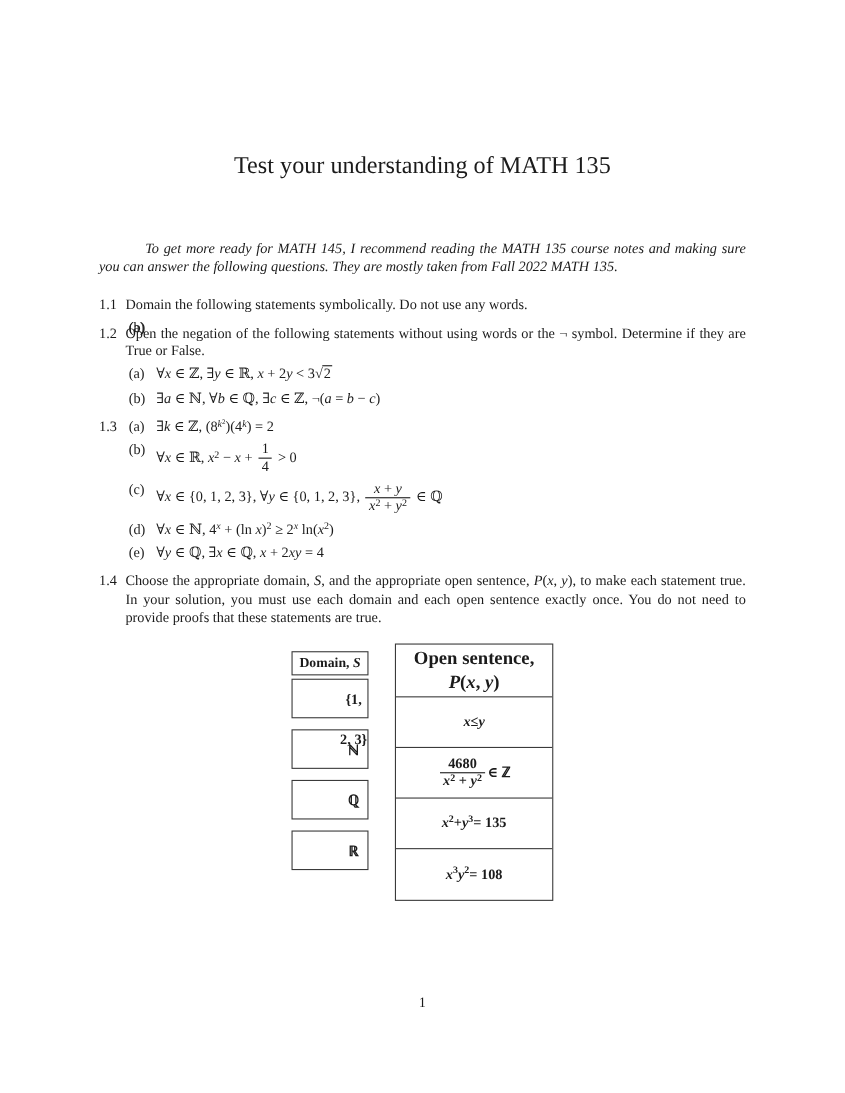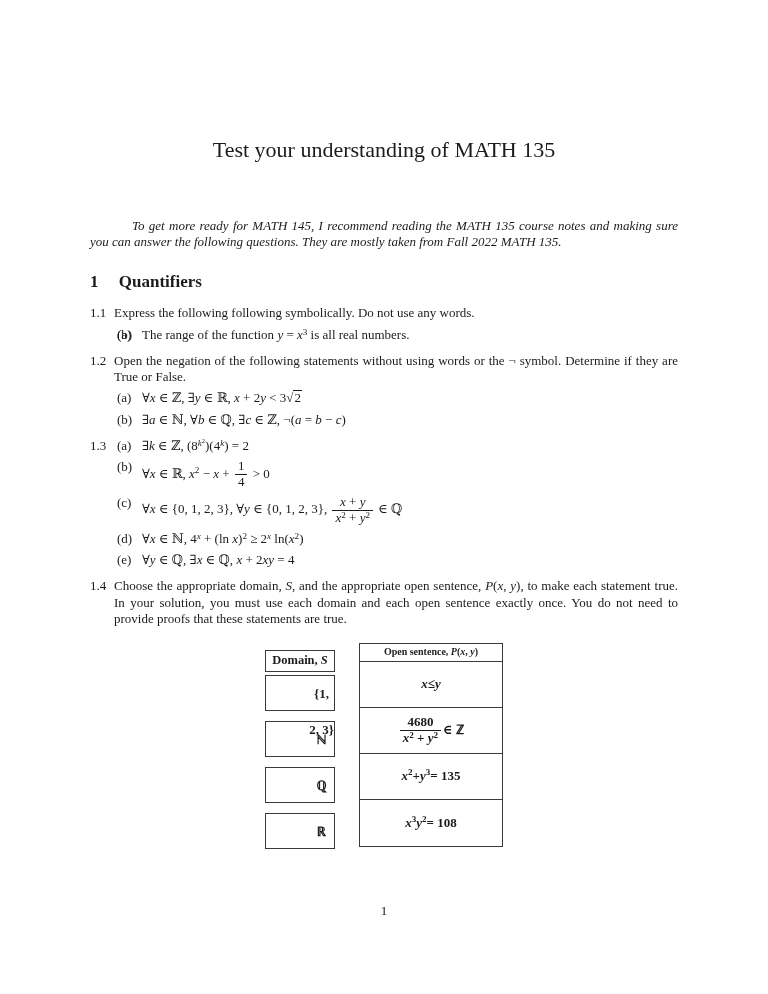--- a/index.html
+++ b/index.html
@@ -25,48 +25,43 @@
   .frac .num{display:block;border-bottom:1px solid #1b1b1b;padding:0 3px;}
   .frac .den{display:block;padding:0 3px;}
   .sqrt-arg{display:inline-block;border-top:1px solid #1b1b1b;line-height:1.15;padding:0 1px;}
   .tables{display:flex;justify-content:center;align-items:flex-start;gap:24px;margin-top:16px;font-weight:bold;}
   .domain-table{margin-top:7px;width:70px;}
   .dcell{border:1px solid #3a3a3a;text-align:center;box-sizing:border-box;}
   .dhead{padding:2px 4px;margin-bottom:3px;font-size:12.5px;}
   .drow{height:36px;line-height:36px;padding-left:43px;}
   .drow + .drow{margin-top:10px;}
   .sentence-table{width:144px;border:1px solid #3a3a3a;box-sizing:border-box;}
-  .shead{text-align:center;padding:2px 3px;border-bottom:1px solid #3a3a3a;font-size:10px;}
+  .shead{text-align:center;padding:2px 3px;border-bottom:1px solid #3a3a3a;font-size:17px;}
   .scell{min-height:46px;display:flex;align-items:center;justify-content:center;border-bottom:1px solid #3a3a3a;padding:2px 4px;box-sizing:border-box;}
   .scell:last-child{border-bottom:none;}
   .pageno{position:absolute;left:0;right:0;top:903px;text-align:center;}
 </style>
 </head>
 <body>
 
 <div class="page">
 
   <h1 class="title">Test your understanding of MATH 135</h1>
 
   <p class="intro">To get more ready for MATH 145, I recommend reading the MATH 135 course notes and making sure you can answer the following questions. They are mostly taken from Fall 2022 MATH 135.</p>
 
-  <h2 class="section">
-    <span class="secnum">1</span>
-    <span>Quantifiers</span>
-  </h2>
 
   <div class="item">
     <span class="inum">1.1</span>
-    <div class="itext">Express the following following symbolically. Do not use any words.</div>
+    <div class="itext">Domain the following statements symbolically. Do not use any words.</div>
     <div class="subitem">
       <span class="slabel">(a)</span>
     </div>
     <div class="subitem">
       <span class="slabel">(b)</span>
-      <span class="stext">The range of the function <span class="math"><i>y</i> = <i>x</i><sup>3</sup></span> is all real numbers.</span>
     </div>
   </div>
 
   <div class="item">
     <span class="inum">1.2</span>
     <div class="itext">Open the negation of the following statements without using words or the ¬ symbol. Determine if they are True or False.</div>
     <div class="subitem">
       <span class="slabel">(a)</span>
       <span class="stext">∀<i>x</i> ∈ ℤ, ∃<i>y</i> ∈ ℝ, <i>x</i> + 2<i>y</i> &lt; 3<span class="sqrt"><span class="sqrt-sign">√</span><span class="sqrt-arg">2</span></span></span>
     </div>

